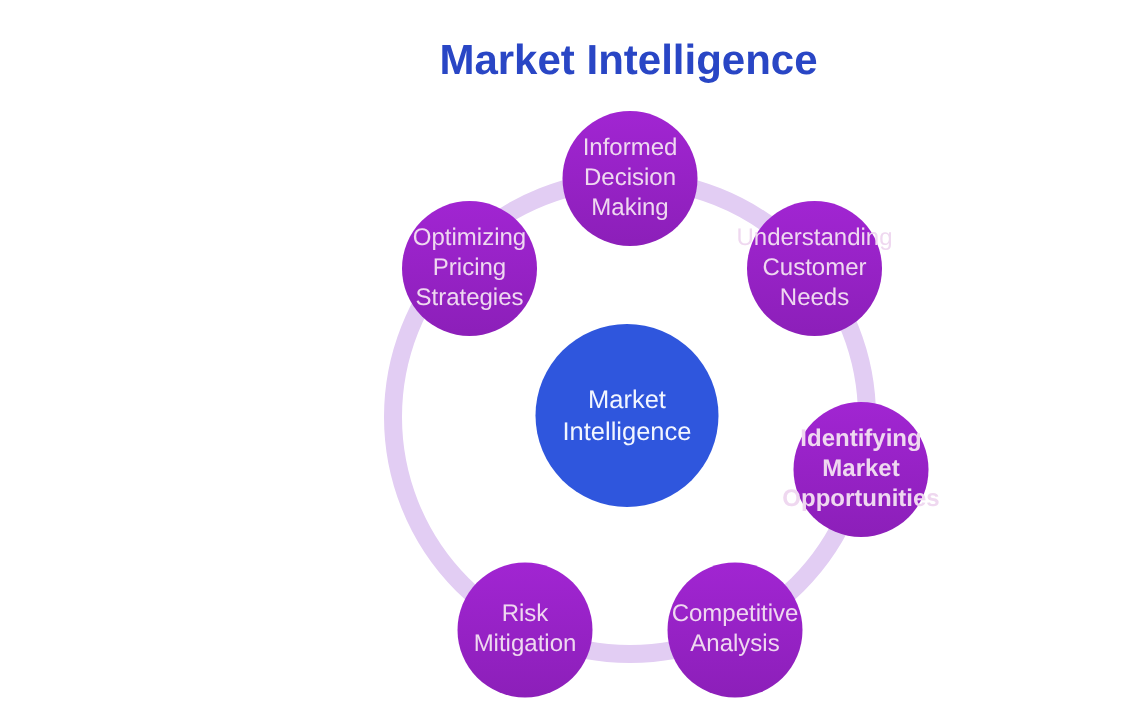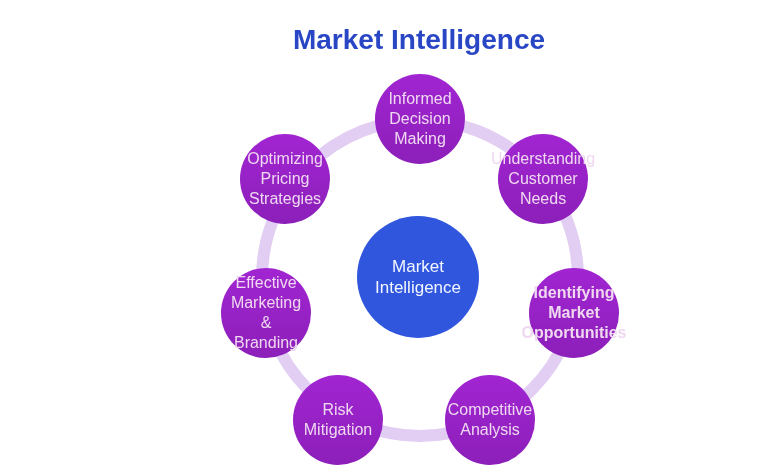--- a/index.html
+++ b/index.html
@@ -48,23 +48,23 @@
     display:flex;align-items:center;justify-content:center;
     text-align:center;
     font-size:16px;line-height:1.25;
     padding:0 8px;box-sizing:border-box;
     z-index:2;
   }
   .node-0{left:335px;top:74px;}
   .node-1{left:458px;top:134px;justify-content:center;}
   .node-2{left:489px;top:268px;font-weight:bold;}
   .node-3{left:405px;top:375px;}
-  .node-4{left:253px;top:375px;}
+  .node-4{left:265px;top:375px;}
   .node-5{left:181px;top:268px;}
-  .node-6{left:200px;top:134px;}
+  .node-6{left:228px;top:134px;}
   .center-node{
     position:absolute;
     left:317px;top:216px;
     width:122px;height:122px;
     border-radius:50%;
     background:var(--center-fill);
     color:var(--center-text);
     display:flex;align-items:center;justify-content:center;
     text-align:center;
     font-size:17px;line-height:1.25;
@@ -94,23 +94,20 @@
   </div>
 
   <div class="node node-3">
     <span>Competitive Analysis</span>
   </div>
 
   <div class="node node-4">
     <span>Risk Mitigation</span>
   </div>
 
-  <div class="node node-5">
-    <span>Effective Marketing &amp; Branding</span>
-  </div>
 
   <div class="node node-6">
     <span>Optimizing Pricing Strategies</span>
   </div>
 
   <div class="center-node">
     <span>Market Intelligence</span>
   </div>
 
 </div>

